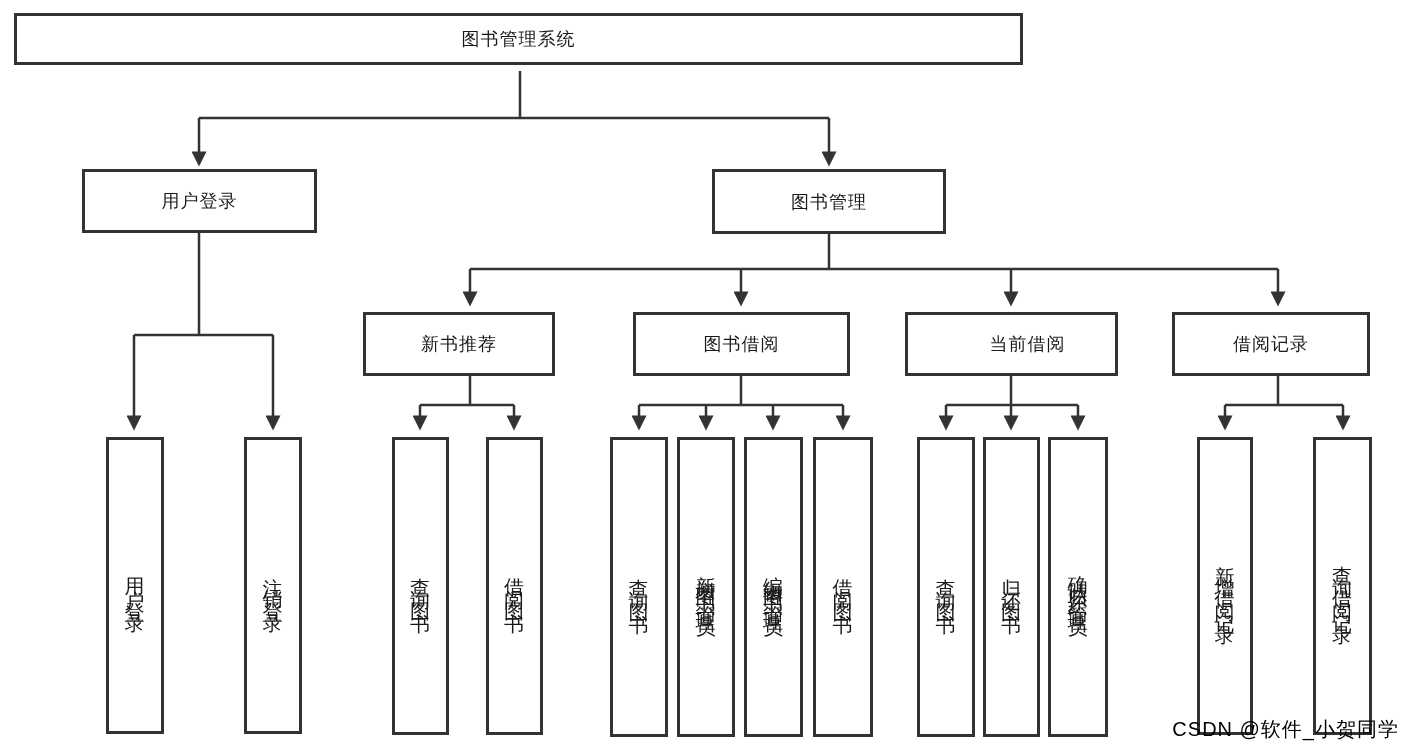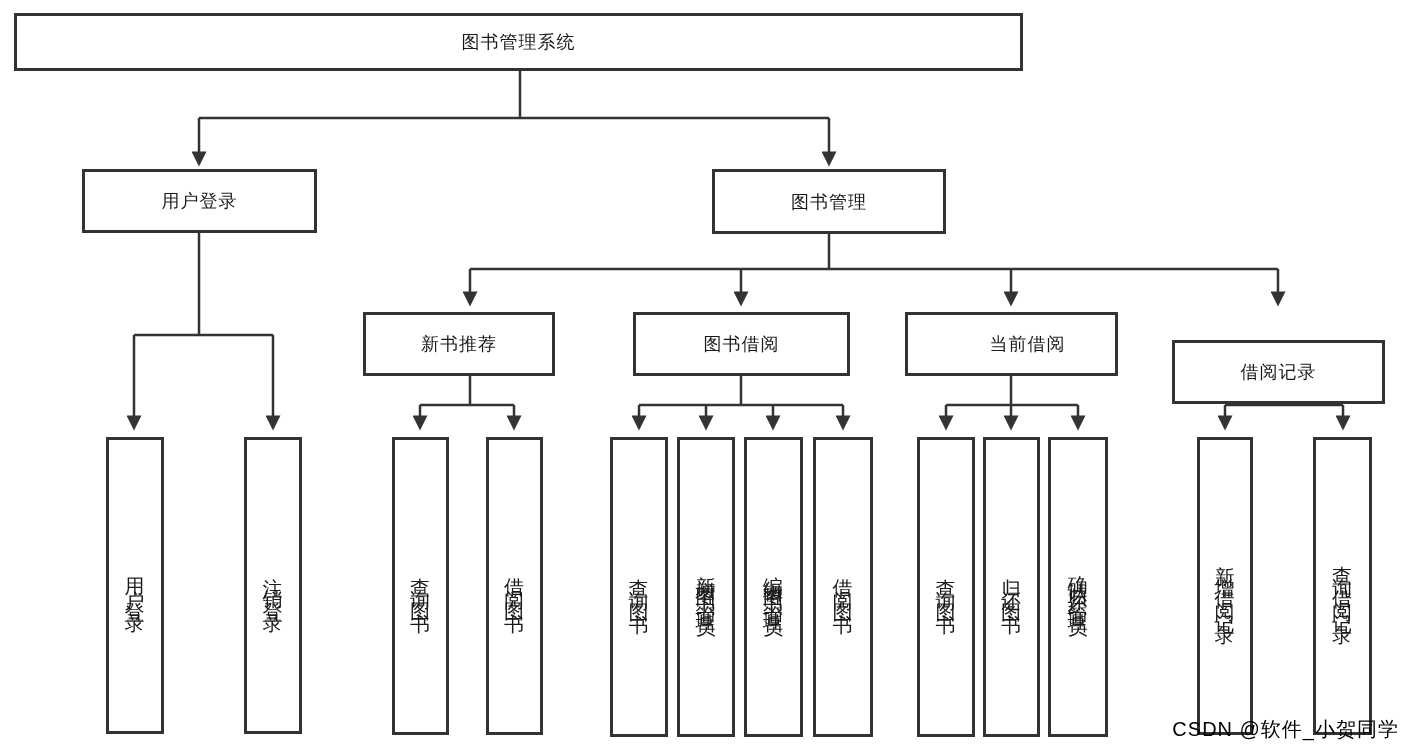--- a/index.html
+++ b/index.html
@@ -91,41 +91,41 @@
     <path d="M706 405 V426" fill="none" stroke="#333333" stroke-width="2.5" marker-end="url(#ah)"></path>
     <path d="M773 405 V426" fill="none" stroke="#333333" stroke-width="2.5" marker-end="url(#ah)"></path>
     <path d="M843 405 V426" fill="none" stroke="#333333" stroke-width="2.5" marker-end="url(#ah)"></path>
     <path d="M946 405 V426" fill="none" stroke="#333333" stroke-width="2.5" marker-end="url(#ah)"></path>
     <path d="M1011 405 V426" fill="none" stroke="#333333" stroke-width="2.5" marker-end="url(#ah)"></path>
     <path d="M1078 405 V426" fill="none" stroke="#333333" stroke-width="2.5" marker-end="url(#ah)"></path>
     <path d="M1225 405 V426" fill="none" stroke="#333333" stroke-width="2.5" marker-end="url(#ah)"></path>
     <path d="M1343 405 V426" fill="none" stroke="#333333" stroke-width="2.5" marker-end="url(#ah)"></path>
   </svg>
 
-  <div class="box h" style="left:14px; top:13px; width:1009px; height:58px;">
+  <div class="box h" style="left:14px; top:13px; width:1009px; height:52px;">
     <span>图书管理系统</span>
   </div>
 
   <div class="box h" style="left:82px; top:169px; width:235px; height:64px;">
     <span>用户登录</span>
   </div>
   <div class="box h" style="left:712px; top:169px; width:234px; height:65px;">
     <span>图书管理</span>
   </div>
 
   <div class="box h" style="left:363px; top:312px; width:192px; height:64px;">
     <span>新书推荐</span>
   </div>
   <div class="box h" style="left:633px; top:312px; width:217px; height:64px;">
     <span>图书借阅</span>
   </div>
   <div class="box h" style="left:905px; top:312px; width:213px; height:64px;padding-left:32px;">
     <span>当前借阅</span>
   </div>
-  <div class="box h" style="left:1172px; top:312px; width:213px; height:64px;margin-top:28px;">
+  <div class="box h" style="left:1172px; top:312px; width:198px; height:64px;">
     <span>借阅记录</span>
   </div>
 
   <div class="box" style="left:106px; top:437px; width:58px; height:297px;">
     <span class="vt">用户登录</span>
   </div>
   <div class="box" style="left:244px; top:437px; width:58px; height:297px;">
     <span class="vt">注销登录</span>
   </div>
 

